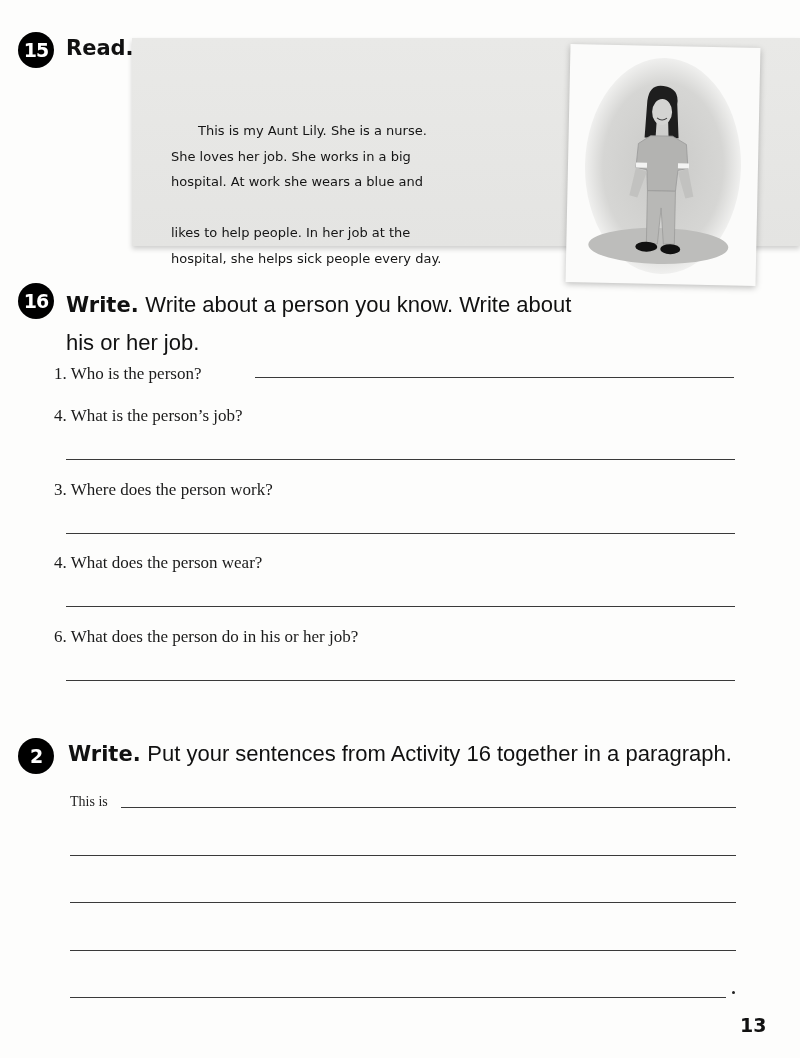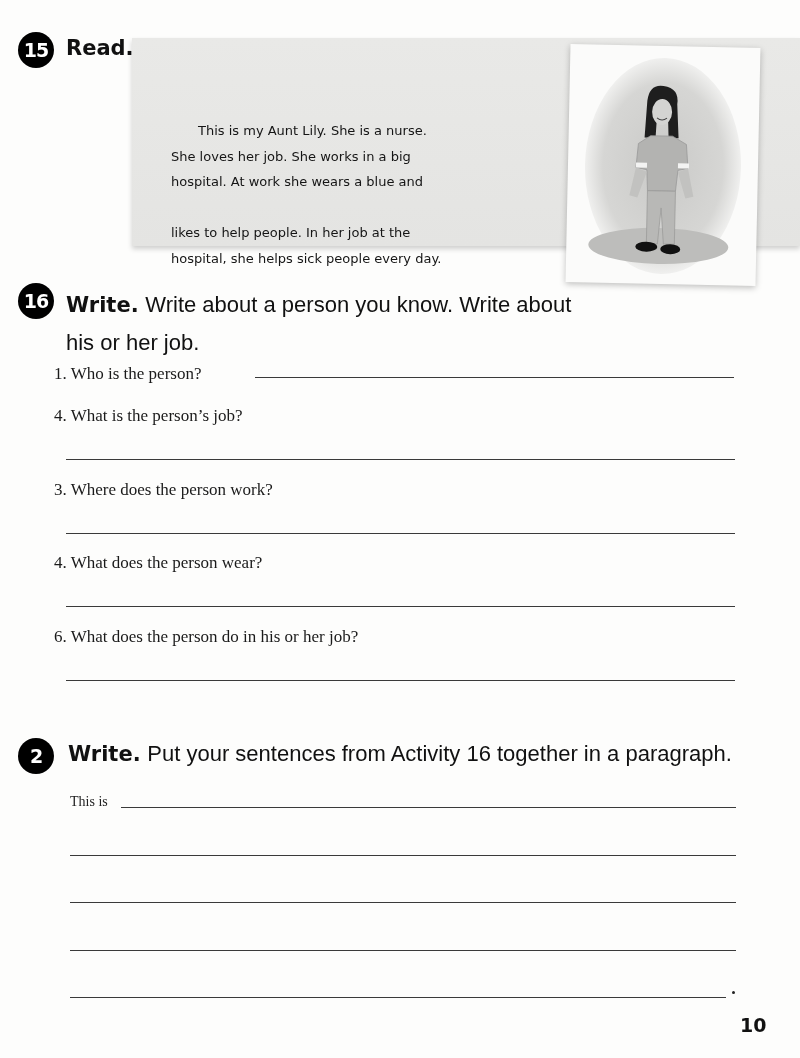--- a/index.html
+++ b/index.html
@@ -139,13 +139,13 @@
 </div>
 
 <div class="para-start">This is</div>
 <div class="line" style="left:121px; top:807px; width:615px;"></div>
 <div class="line" style="left:70px; top:855px; width:666px;"></div>
 <div class="line" style="left:70px; top:902px; width:666px;"></div>
 <div class="line" style="left:70px; top:950px; width:666px;"></div>
 <div class="line" style="left:70px; top:997px; width:656px;"></div>
 <div class="end-dot"></div>
 
-<div class="page-num">10</div>
+<div class="page-num">13</div>
 
 </body></html>

